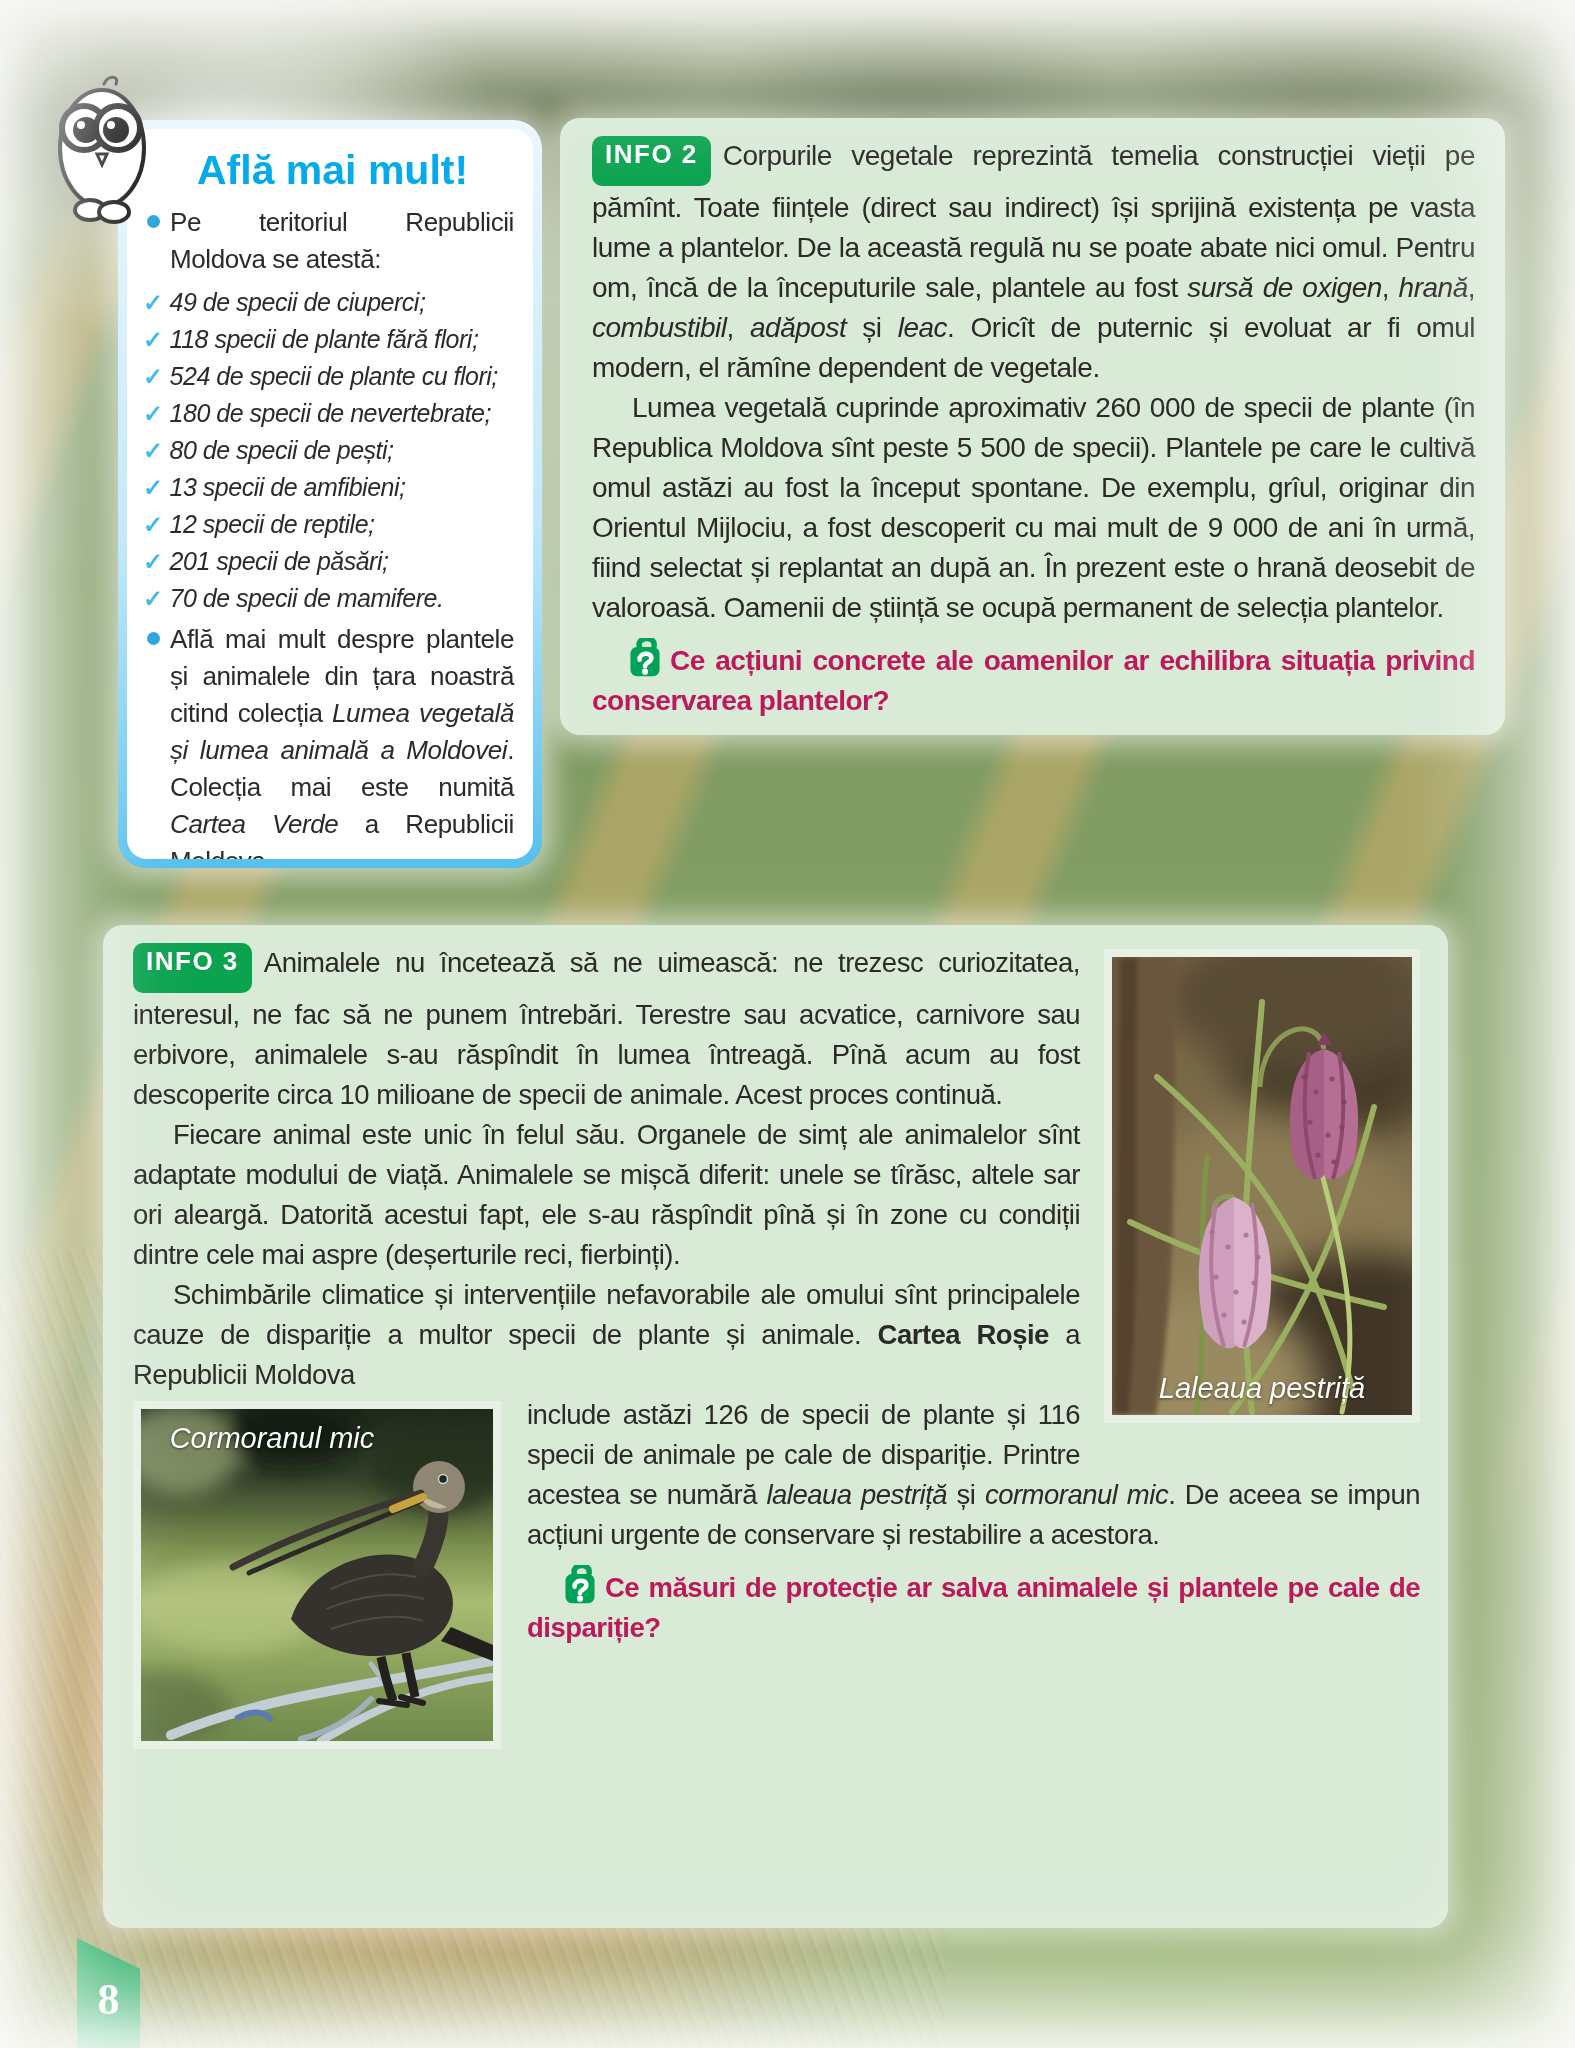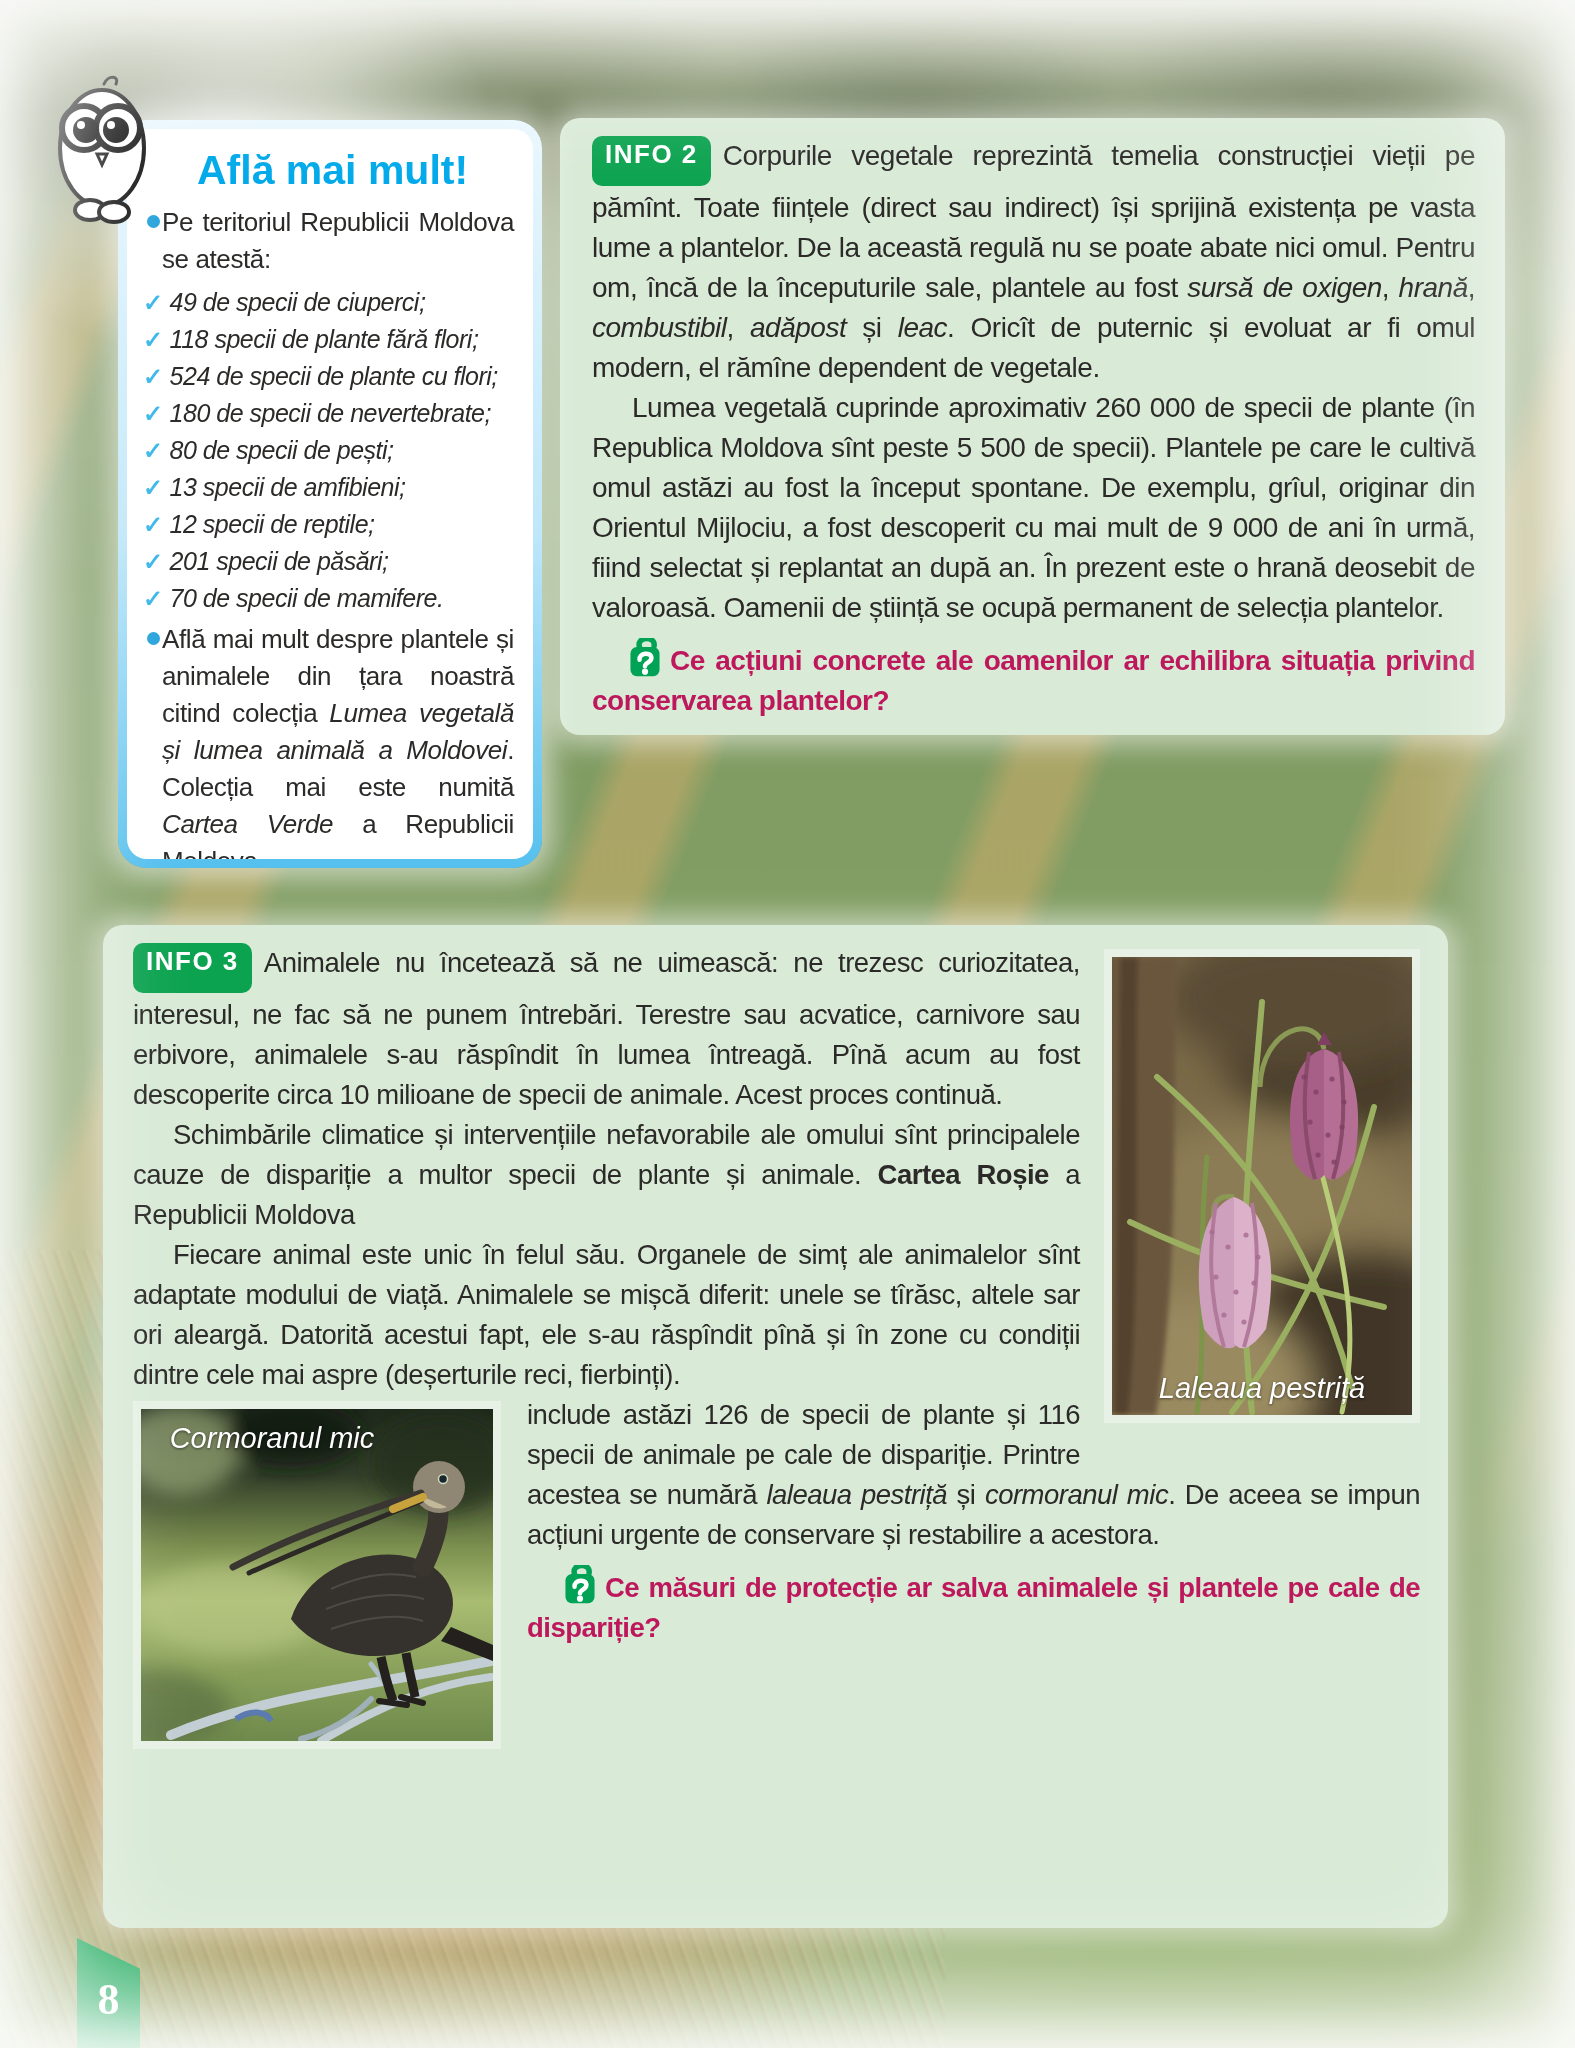--- a/index.html
+++ b/index.html
@@ -53,21 +53,21 @@
     box-shadow:0 0 28px 10px rgba(255,255,255,.55);
   }
   .learn-inner{
     background:#fff;border-radius:20px;height:100%;box-sizing:border-box;
     padding:10px 19px 8px 16px;overflow:hidden;
   }
   .learn-title{
     margin:8px 0 10px 54px;font-size:41px;font-weight:800;letter-spacing:0;
     color:#00a9ea;text-shadow:0 1px 0 rgba(255,255,255,.8);
   }
-  .bullet-row{display:flex;gap:2px;margin:2px 0 6px 4px;}
+  .bullet-row{display:flex;gap:10px;margin:2px 0 6px 4px;}
   .bullet-dot{flex:0 0 13px;width:13px;height:13px;border-radius:50%;background:#28a4dc;margin-top:11px;}
   .bullet-text{font-size:26px;line-height:37px;text-align:justify;letter-spacing:-.4px;}
   .check-list{list-style:none;margin:2px 0 4px 0;padding:0;}
   .check-list li{display:flex;gap:7px;font-size:25px;line-height:37px;font-style:italic;letter-spacing:-.5px;white-space:nowrap;}
   .check-glyph{color:#3ab7ea;font-style:normal;font-weight:bold;font-size:24px;flex:0 0 auto;}
   
   .info-box{
     position:absolute;background:#d9ead7;border-radius:20px;z-index:9;
     box-shadow:0 0 26px 10px rgba(255,255,255,.5);box-sizing:border-box;
   }
@@ -264,22 +264,22 @@
           <circle cx="142" cy="326" r="2.6"></circle>
             <circle cx="112" cy="358" r="2.6"></circle>
             <circle cx="132" cy="365" r="2.6"></circle>
         </g>
       </g>
     </svg>
     <div class="fig-caption cap-flower">Laleaua pestriță</div>
   </div>
 
   <p><span class="badge">INFO 3</span><span>Animalele nu încetează să ne uimească: ne trezesc curiozitatea, interesul, ne fac să ne punem întrebări. Terestre sau acvatice, carnivore sau erbivore, animalele s-au răspîndit în lumea întreagă. Pînă acum au fost descoperite circa 10 milioane de specii de animale. Acest proces continuă.</span></p>
+  <p class="indent">Fiecare animal este unic în felul său. Organele de simț ale animalelor sînt adaptate modului de viață. Animalele se mișcă diferit: unele se tîrăsc, altele sar ori aleargă. Datorită acestui fapt, ele s-au răspîndit pînă și în zone cu condiții dintre cele mai aspre (deșerturile reci, fierbinți).</p>
   <p class="indent"><span>Schimbările climatice și intervențiile nefavorabile ale omului sînt principalele cauze de dispariție a multor specii de plante și animale. </span><span style="font-weight: bold;">Cartea Roșie</span><span> a Republicii Moldova</span></p>
-  <p class="indent">Fiecare animal este unic în felul său. Organele de simț ale animalelor sînt adaptate modului de viață. Animalele se mișcă diferit: unele se tîrăsc, altele sar ori aleargă. Datorită acestui fapt, ele s-au răspîndit pînă și în zone cu condiții dintre cele mai aspre (deșerturile reci, fierbinți).</p>
 
   <div class="figure fig-bird">
     <svg viewBox="0 0 352 332" preserveAspectRatio="none">
       <defs>
         <linearGradient id="bbg" x1="0" y1="0" x2="0" y2="1">
           <stop offset="0" stop-color="#1f2a1c"></stop>
             <stop offset=".2" stop-color="#33402a"></stop>
           <stop offset=".42" stop-color="#7d9150"></stop>
             <stop offset=".58" stop-color="#a9bc72"></stop>
           <stop offset=".78" stop-color="#8ba25c"></stop>

